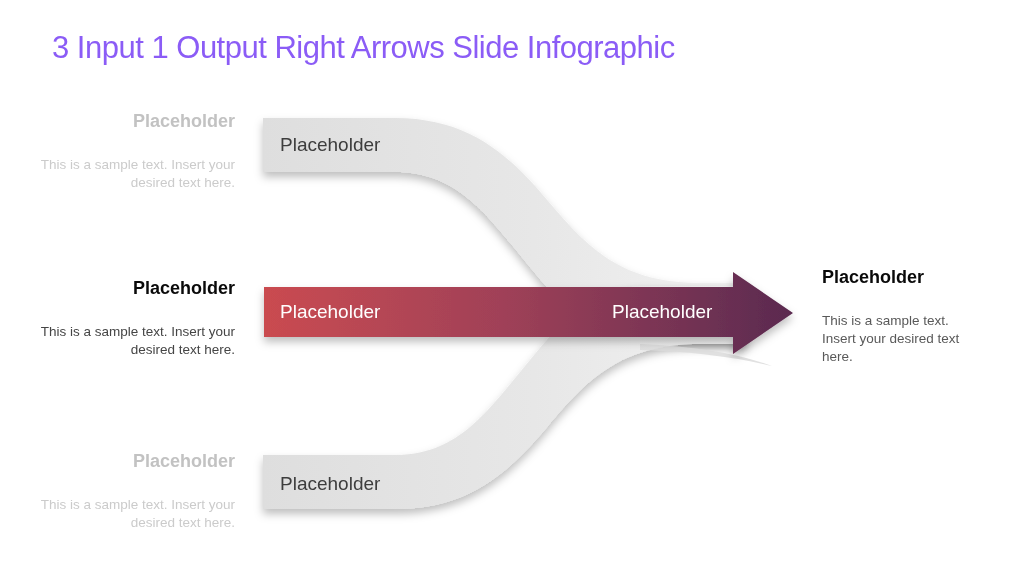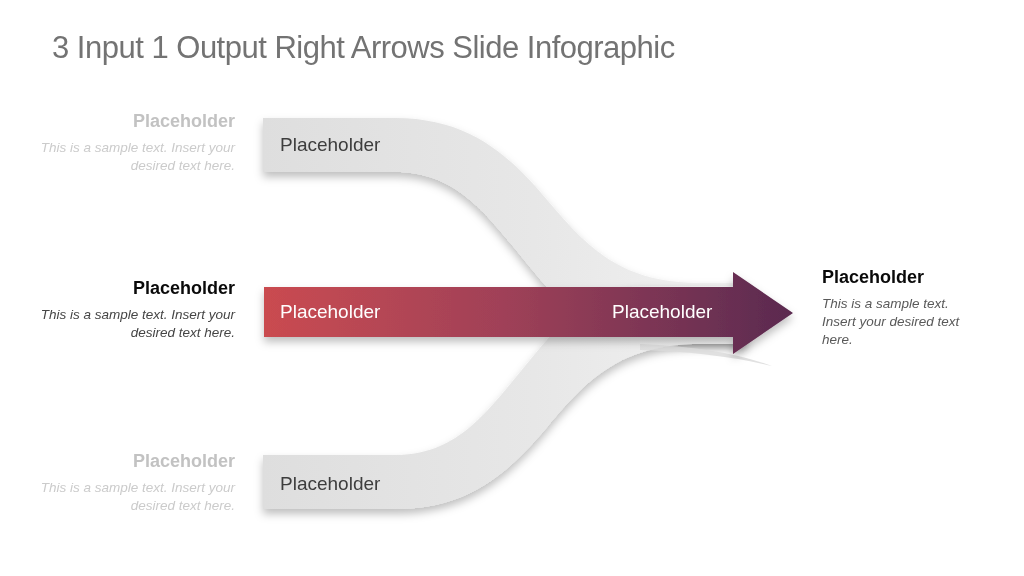--- a/index.html
+++ b/index.html
@@ -2,27 +2,27 @@
 <html><head>
 <meta charset="utf-8">
 <style>
   html,body{margin:0;padding:0;background:#fff;}
   .slide{
     position:relative;width:1024px;height:576px;background:#ffffff;
     overflow:hidden;font-family:"Liberation Sans",sans-serif;
   }
   .title{
     position:absolute;left:52px;top:30px;width:900px;
-    font-size:31px;font-weight:400;letter-spacing:-0.5px;color:#737373;
+    font-size:31px;font-weight:400;letter-spacing:-0.5px;color:#8b5cf6;
     white-space:nowrap;
   }
   .diagram-svg{position:absolute;left:0;top:0;}
   .text-block{position:absolute;}
   .text-block .heading{font-size:18px;font-weight:700;line-height:22px;}
-  .text-block .body{font-size:13.5px;line-height:18px;margin-top:7px;font-style:italic;}
+  .text-block .body{font-size:13.5px;line-height:18px;margin-top:24px;}
   .input-block{width:196px;text-align:right;left:39px;}
   .input-top{top:110px;}
   .input-middle{top:277px;}
   .input-bottom{top:450px;}
   .muted .heading{color:#c2c2c2;}
   .muted .body{color:#cbcbcb;}
   .active .heading{color:#0a0a0a;}
   .active .body{color:#454545;}
   .output-block{left:822px;top:266px;width:152px;text-align:left;}
   .output-block .heading{color:#0a0a0a;}

